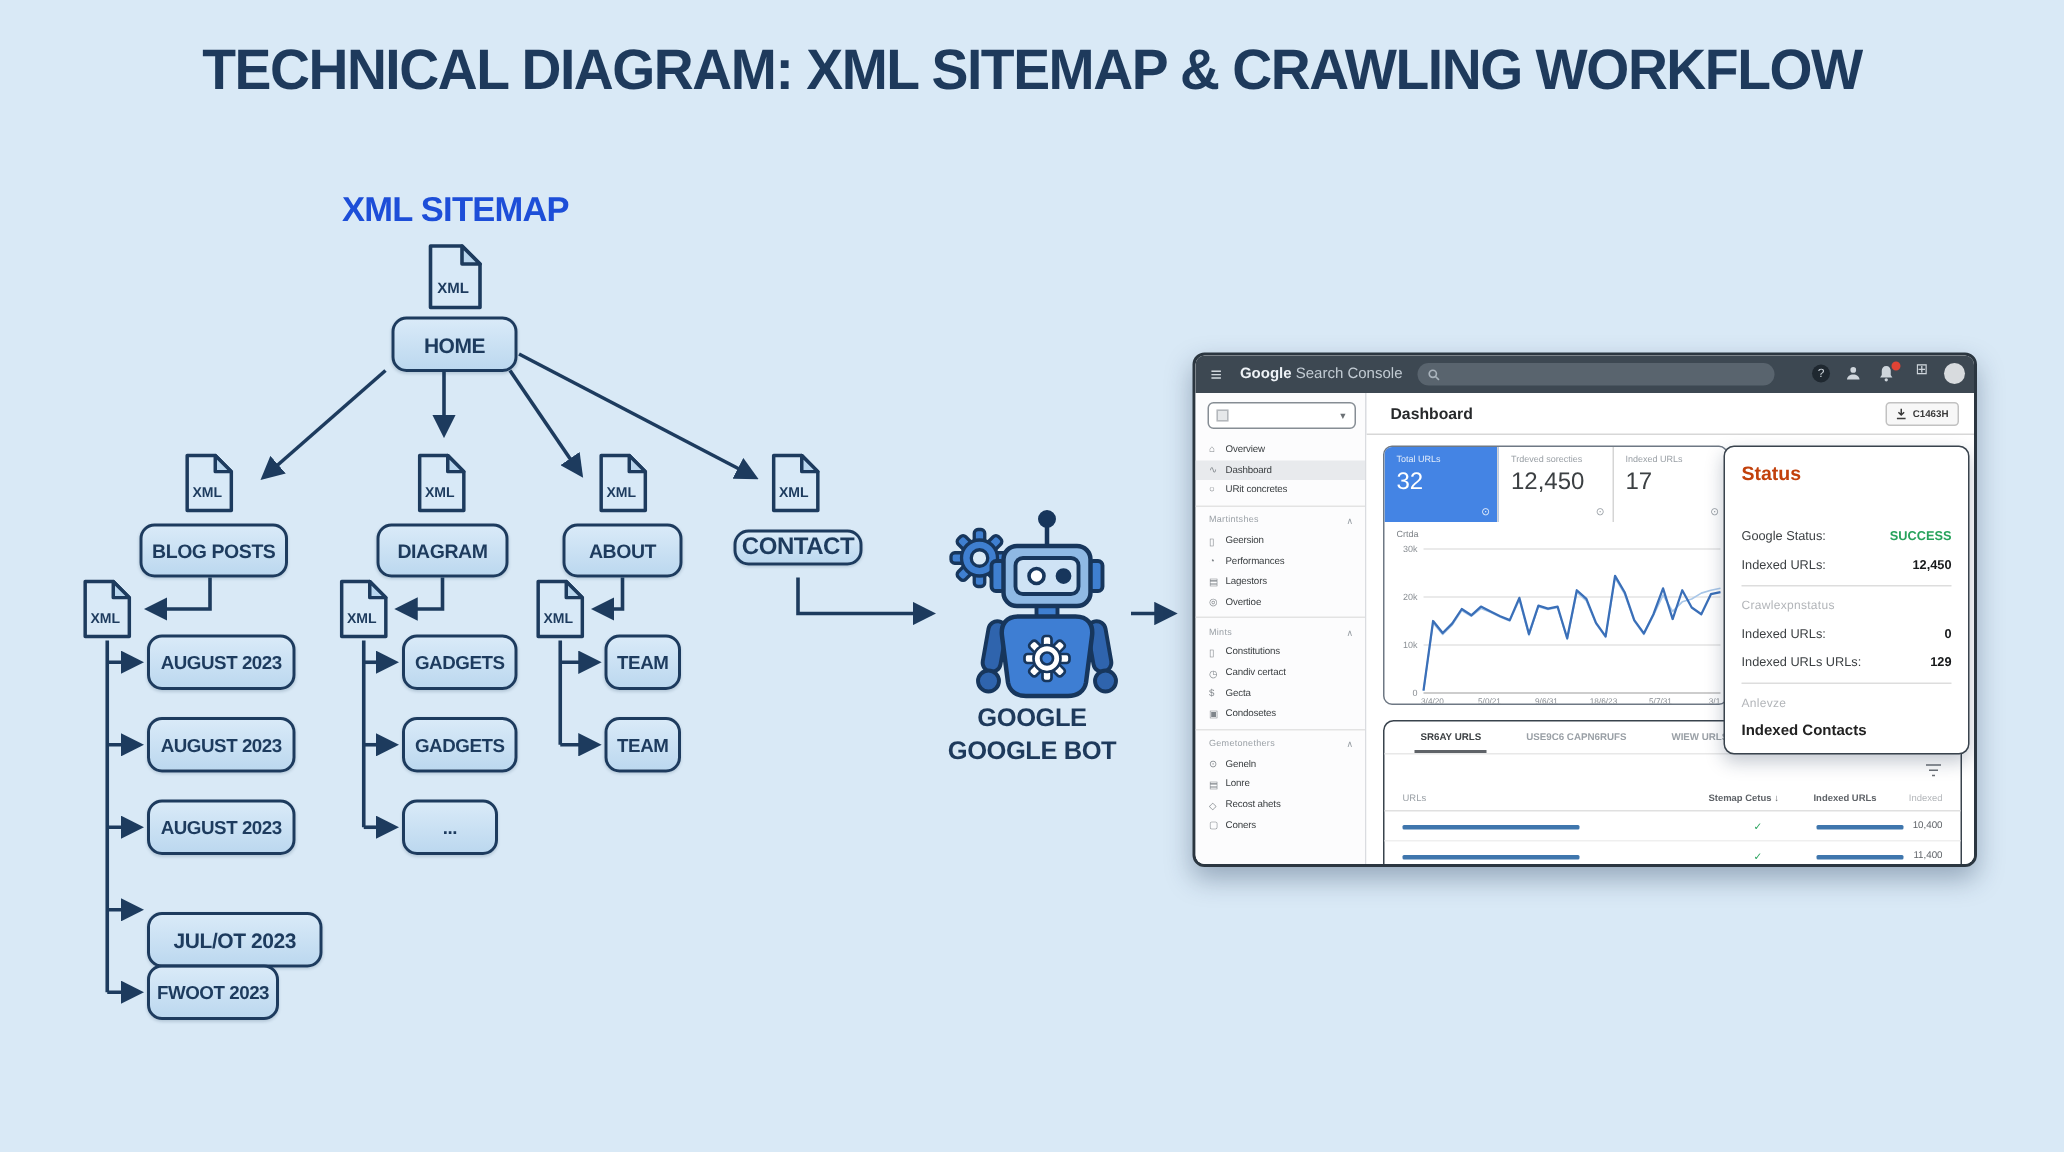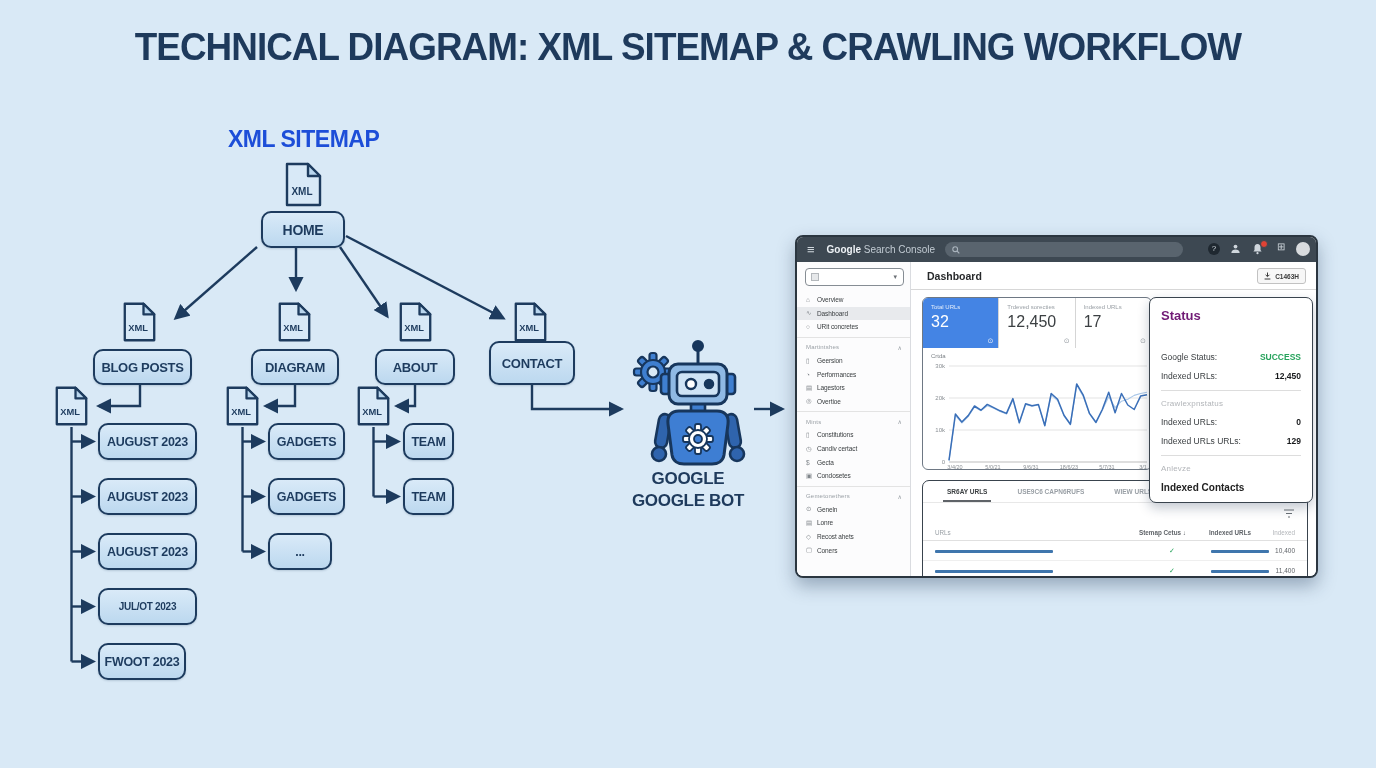--- a/index.html
+++ b/index.html
@@ -93,21 +93,21 @@
   .card.hl .cicon{ color:rgba(255,255,255,.85);}
   #chart-svg{ position:absolute; left:0; top:50px;}
   .ytick{ font-size:6px; fill:#8a8f94;}
   .xtick{ font-size:5.5px; fill:#8a8f94;}
   #chart-label{ font-size:6px; fill:#7d8287;}
 
   
   #status-panel{ position:absolute; left:238px; top:7px; width:164px; height:206px; z-index:6;
     background:#fff; border:1.5px solid #39434d; border-radius:7px;
     box-shadow:0 5px 12px rgba(20,40,70,.25); padding:10px 11px 0 11px;}
-  #status-title{ font-size:13px; font-weight:bold; color:#701a75; margin-bottom:9px;}
+  #status-title{ font-size:13px; font-weight:bold; color:#c2410c; margin-bottom:9px;}
   .strow{ display:flex; justify-content:space-between; align-items:baseline; margin-bottom:9px;}
   .strow .sl{ font-size:8.5px; color:#3c4043;}
   .strow .sv{ font-size:8.5px; font-weight:bold; color:#17191b;}
   .strow .sv.green{ color:#27a35c;margin-top:20px;}
   .sthr{ border:none; border-top:1px solid #ddd; margin:2px 0 8px 0;}
   .sthead{ font-size:8px; color:#b2b5b9; margin-bottom:9px; letter-spacing:.2px;}
   #status-footer{ font-size:10px; font-weight:bold; color:#222; }
 
   
   #table-panel{ position:absolute; left:11px; top:190px; width:386px; height:120px;
@@ -209,26 +209,26 @@
   <path d="M2,2 h21 l12,12 v29 h-33 z" fill="#d8e9f7" stroke="#1d3b5e" stroke-width="2.6" stroke-linejoin="round"></path>
   <path d="M23,2 l12,12 h-12 z" fill="#b9d6ee" stroke="#1d3b5e" stroke-width="2.6" stroke-linejoin="round"></path>
   <text x="17" y="33" text-anchor="middle" font-size="10.5" font-weight="bold" fill="#1d3b5e">XML</text>
 </svg>
 
 <div class="nbox" style="left:261px;top:211px;width:84px;height:37px;font-size:14px">HOME</div>
 
 <div class="nbox" style="left:93px;top:349px;width:99px;height:36px;font-size:13px">BLOG POSTS</div>
 <div class="nbox" style="left:251px;top:349px;width:88px;height:36px;font-size:13px">DIAGRAM</div>
 <div class="nbox" style="left:375px;top:349px;width:80px;height:36px;font-size:13px">ABOUT</div>
-<div class="nbox" style="left:489px;top:341px;width:86px;height:44px;font-size:13px">CONTACT</div>
+<div class="nbox" style="left:489px;top:353px;width:86px;height:24px;font-size:16px">CONTACT</div>
 
 <div class="nbox" style="left:98px;top:423px;width:99px;height:37px;font-size:12.5px">AUGUST 2023</div>
 <div class="nbox" style="left:98px;top:478px;width:99px;height:37px;font-size:12.5px">AUGUST 2023</div>
 <div class="nbox" style="left:98px;top:533px;width:99px;height:37px;font-size:12.5px">AUGUST 2023</div>
-<div class="nbox" style="left:98px;top:588px;width:99px;height:37px;font-size:10px">JUL/OT 2023</div>
+<div class="nbox" style="left:98px;top:608px;width:117px;height:37px;font-size:14px">JUL/OT 2023</div>
 <div class="nbox" style="left:98px;top:643px;width:88px;height:37px;font-size:12.5px">FWOOT 2023</div>
 
 <div class="nbox" style="left:268px;top:423px;width:77px;height:37px;font-size:12.5px">GADGETS</div>
 <div class="nbox" style="left:268px;top:478px;width:77px;height:37px;font-size:12.5px">GADGETS</div>
 <div class="nbox" style="left:268px;top:533px;width:64px;height:37px;font-size:12.5px">...</div>
 
 <div class="nbox" style="left:403px;top:423px;width:51px;height:37px;font-size:12.5px">TEAM</div>
 <div class="nbox" style="left:403px;top:478px;width:51px;height:37px;font-size:12.5px">TEAM</div>
 
 <svg class="abs" style="left:623px;top:336px" width="130" height="130" viewBox="0 0 130 130">

